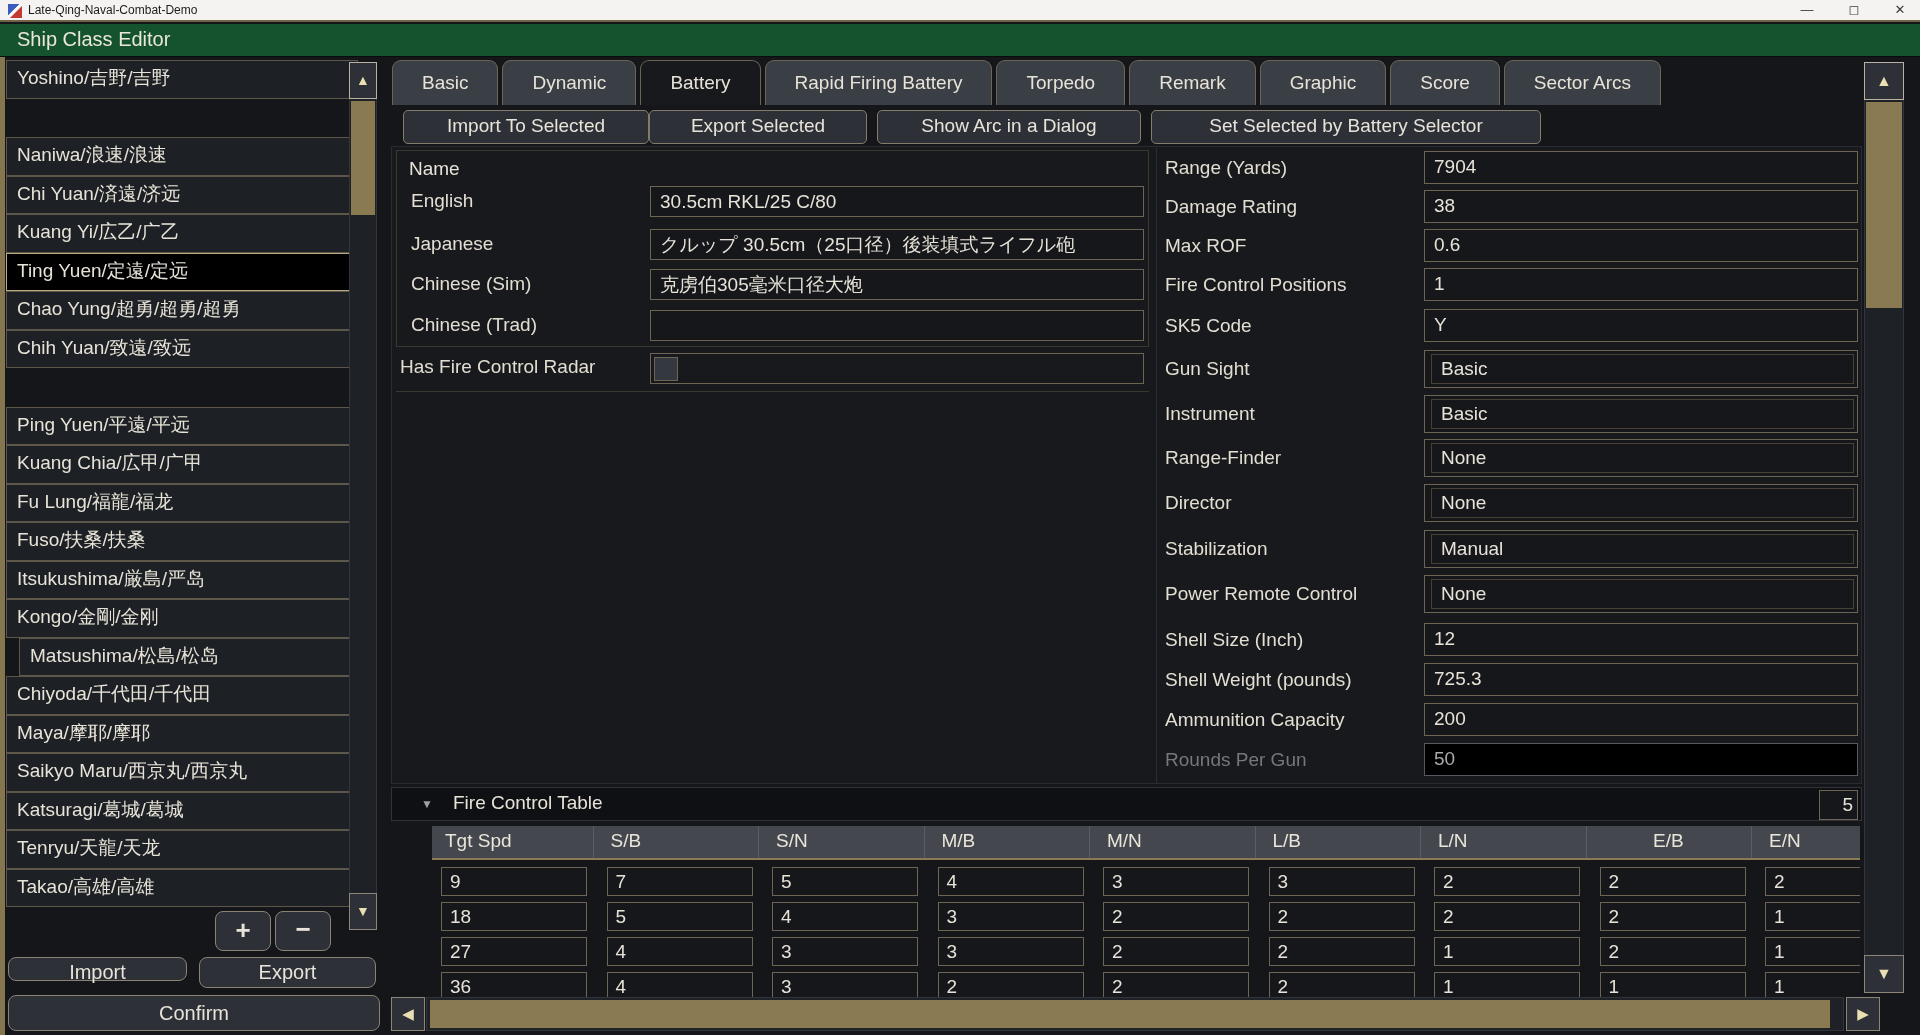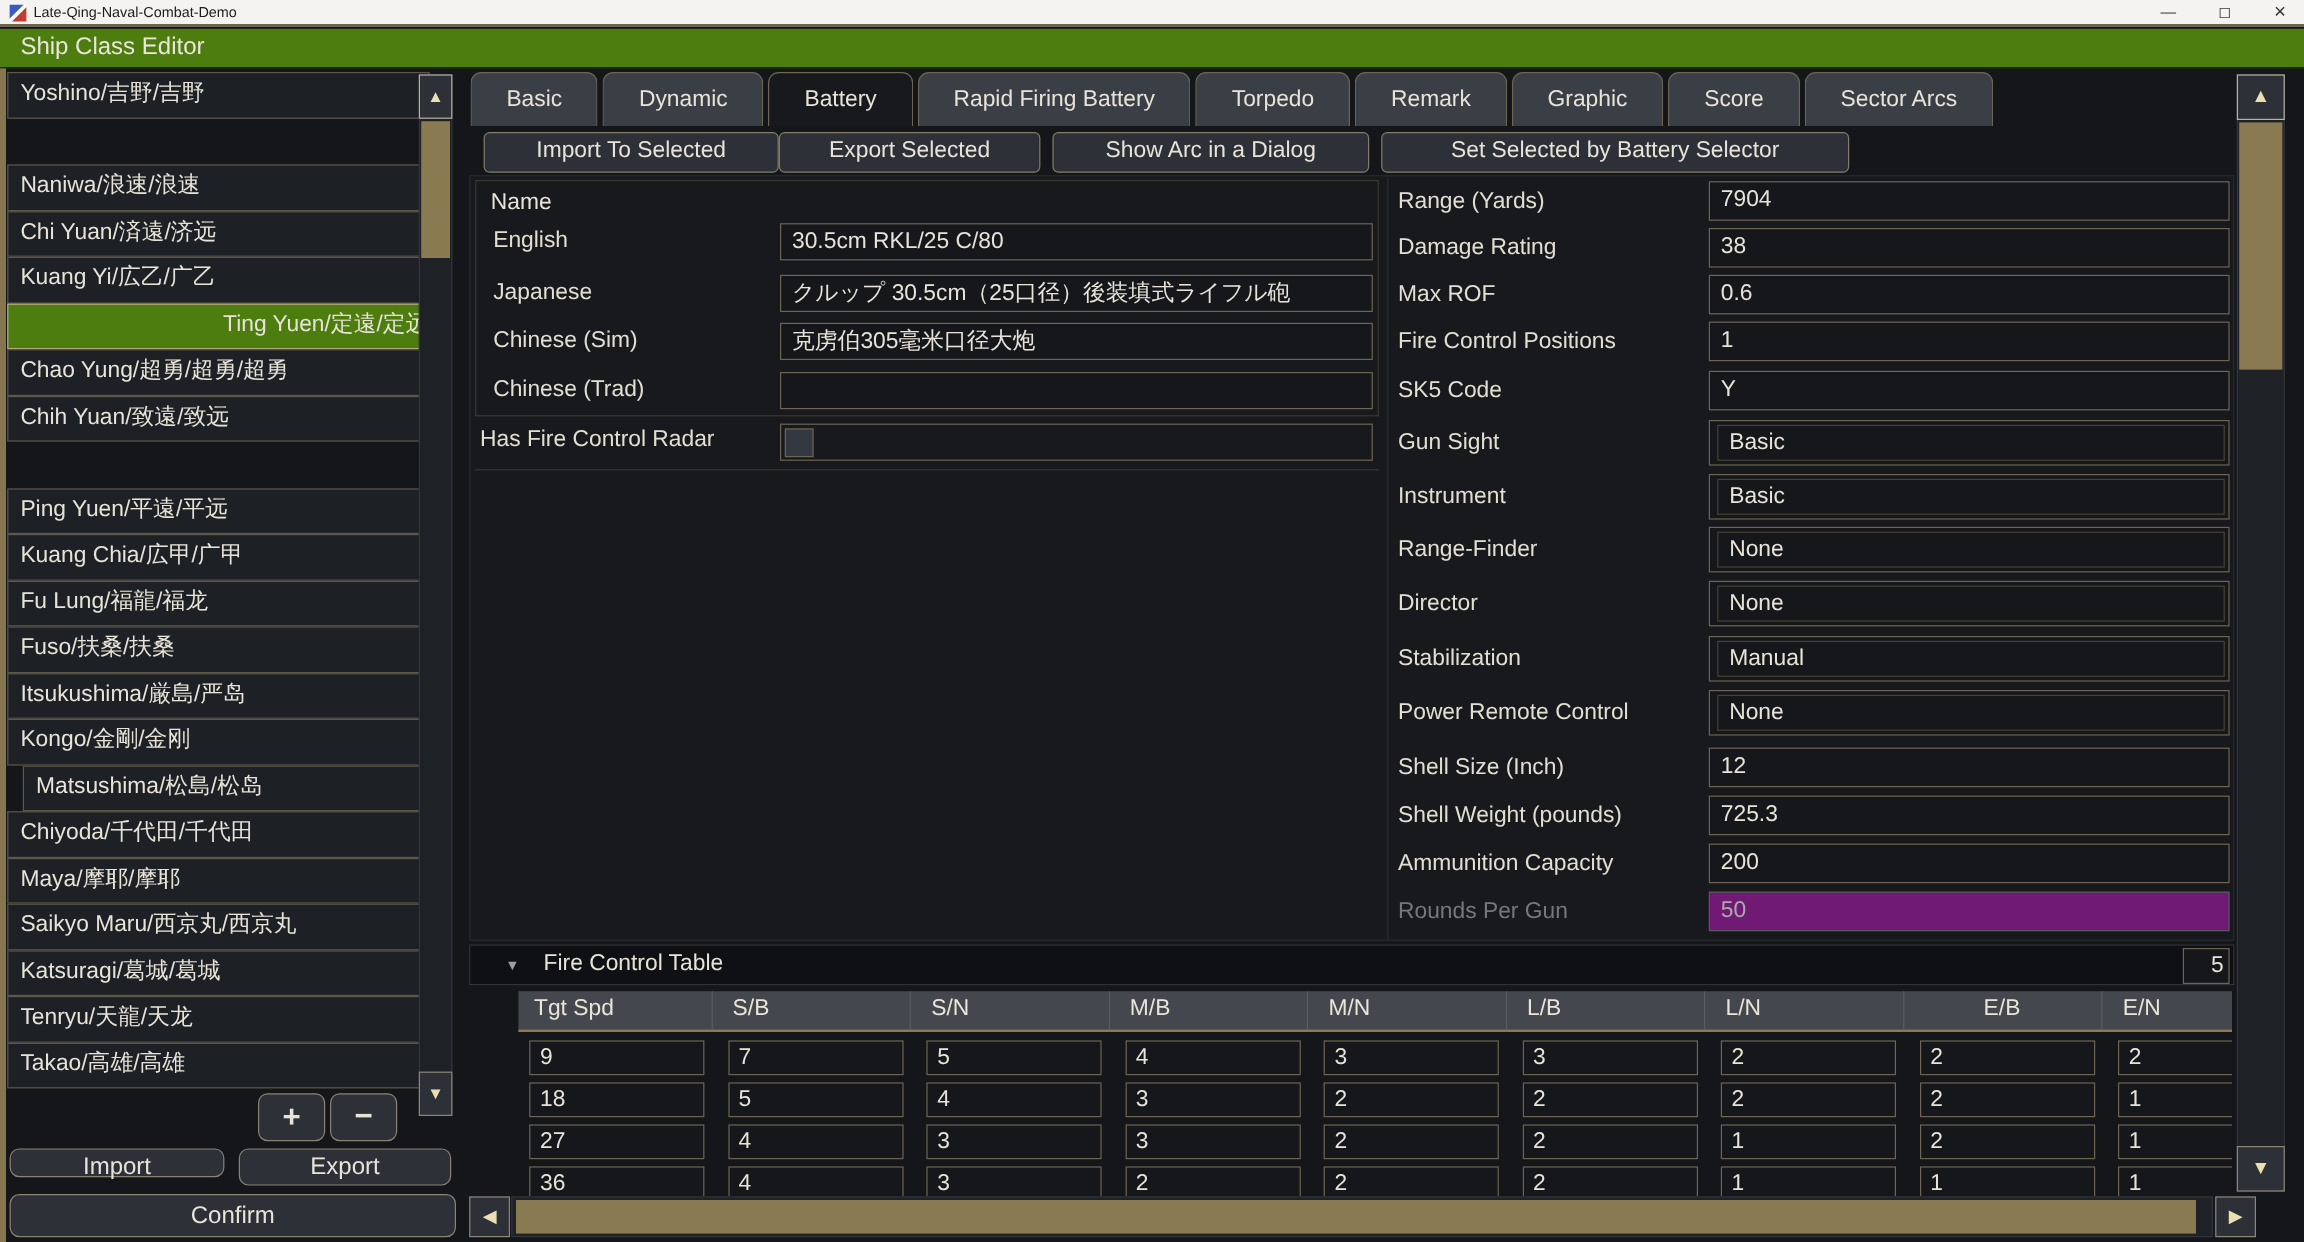--- a/index.html
+++ b/index.html
@@ -10,28 +10,28 @@
   
   #titlebar{left:0;top:0;width:1920px;height:22px;background:#f4f3f1;color:#1c1c1c;
             border-bottom:2px solid #6f6448;}
   #titlebar .t{position:absolute;left:28px;top:3px;font-size:12px;}
   .winbtn{position:absolute;top:0;width:42px;height:20px;text-align:center;font-size:13px;color:#3c3c3c;line-height:20px;}
 
   
   #accent-left{left:0;top:57px;width:5px;height:978px;background:#86764f;}
 
   
-  #editor-header{left:0;top:24px;width:1920px;height:33px;background:#4d7c0f;border-bottom:1px solid #0a0b0d;}
+  #editor-header{left:0;top:24px;width:1920px;height:33px;background:#14532d;border-bottom:1px solid #0a0b0d;}
   #editor-header .t{position:absolute;left:17px;top:4px;font-size:20px;color:#eae6da;}
 
   
   #ship-list{left:6px;top:60px;width:340px;height:847px;}
   .ship-item{position:absolute;left:0;width:340px;height:36.5px;background:#1d2024;border:1px solid #5d574a;
              font-size:19px;line-height:34px;padding-left:10px;overflow:hidden;white-space:nowrap;cursor:pointer;}
-  .ship-item.selected{background:#4d7c0f;border-color:#b8ac80;text-align:right;}
+  .ship-item.selected{background:#000000;border-color:#b8ac80;}
 
   
   .sbtn{background:#2d3037;border:1px solid #8c8678;text-align:center;color:#e9dfb2;cursor:pointer;}
   .sbtn.bright{border-color:#b7b2a2;}
   .sbtn span{display:block;}
   .track{background:#1e2126;border:1px solid #32353b;}
   .thumb{background:#8a7a52;}
 
   
   .push{background:#2d3037;border:1px solid #8a8374;border-radius:8px;text-align:center;color:#e7e3d8;cursor:pointer;}
@@ -45,21 +45,21 @@
   
   .toolbtn{position:absolute;top:0;height:32px;background:#2d3037;border:1px solid #837c68;border-radius:5px;
            text-align:center;line-height:30px;font-size:19px;cursor:pointer;}
 
   
   #content{left:391px;top:146px;width:1471px;height:638px;background:#17191c;border:1px solid #282b31;}
   .grouplabel{font-size:19px;color:#e7e3d8;}
   .fldlabel{position:absolute;font-size:19px;color:#e2ded2;white-space:nowrap;}
   .fld{position:absolute;background:#15171b;border:1px solid #6d6553;font-size:19px;line-height:29px;
        padding-left:9px;overflow:hidden;white-space:nowrap;cursor:text;}
-  .fld.disabled{background:#701a75;border-color:#55585e;color:#a9aaac;cursor:default;}
+  .fld.disabled{background:#000000;border-color:#55585e;color:#a9aaac;cursor:default;}
   .dd{position:absolute;background:#15171b;border:1px solid #6d6553;cursor:pointer;}
   .dd .inner{position:absolute;left:6px;top:3px;right:3px;bottom:3px;border:1px solid #464134;
              font-size:19px;line-height:28px;padding-left:9px;overflow:hidden;white-space:nowrap;}
   .checkbox{position:absolute;width:24px;height:24px;background:#343840;border:1px solid #6d6553;cursor:pointer;}
 
   
   #fc-bar{left:391px;top:787px;width:1471px;height:34px;background:#0e1013;border:1px solid #303338;}
   #fc-tri{position:absolute;left:29px;top:9px;font-size:12px;color:#9aa0a6;cursor:pointer;}
   #fc-title{position:absolute;left:61px;top:4px;font-size:19px;}
   #fc-count{position:absolute;right:3px;top:2px;width:33px;height:28px;background:#15171b;border:1px solid #6d6553;

